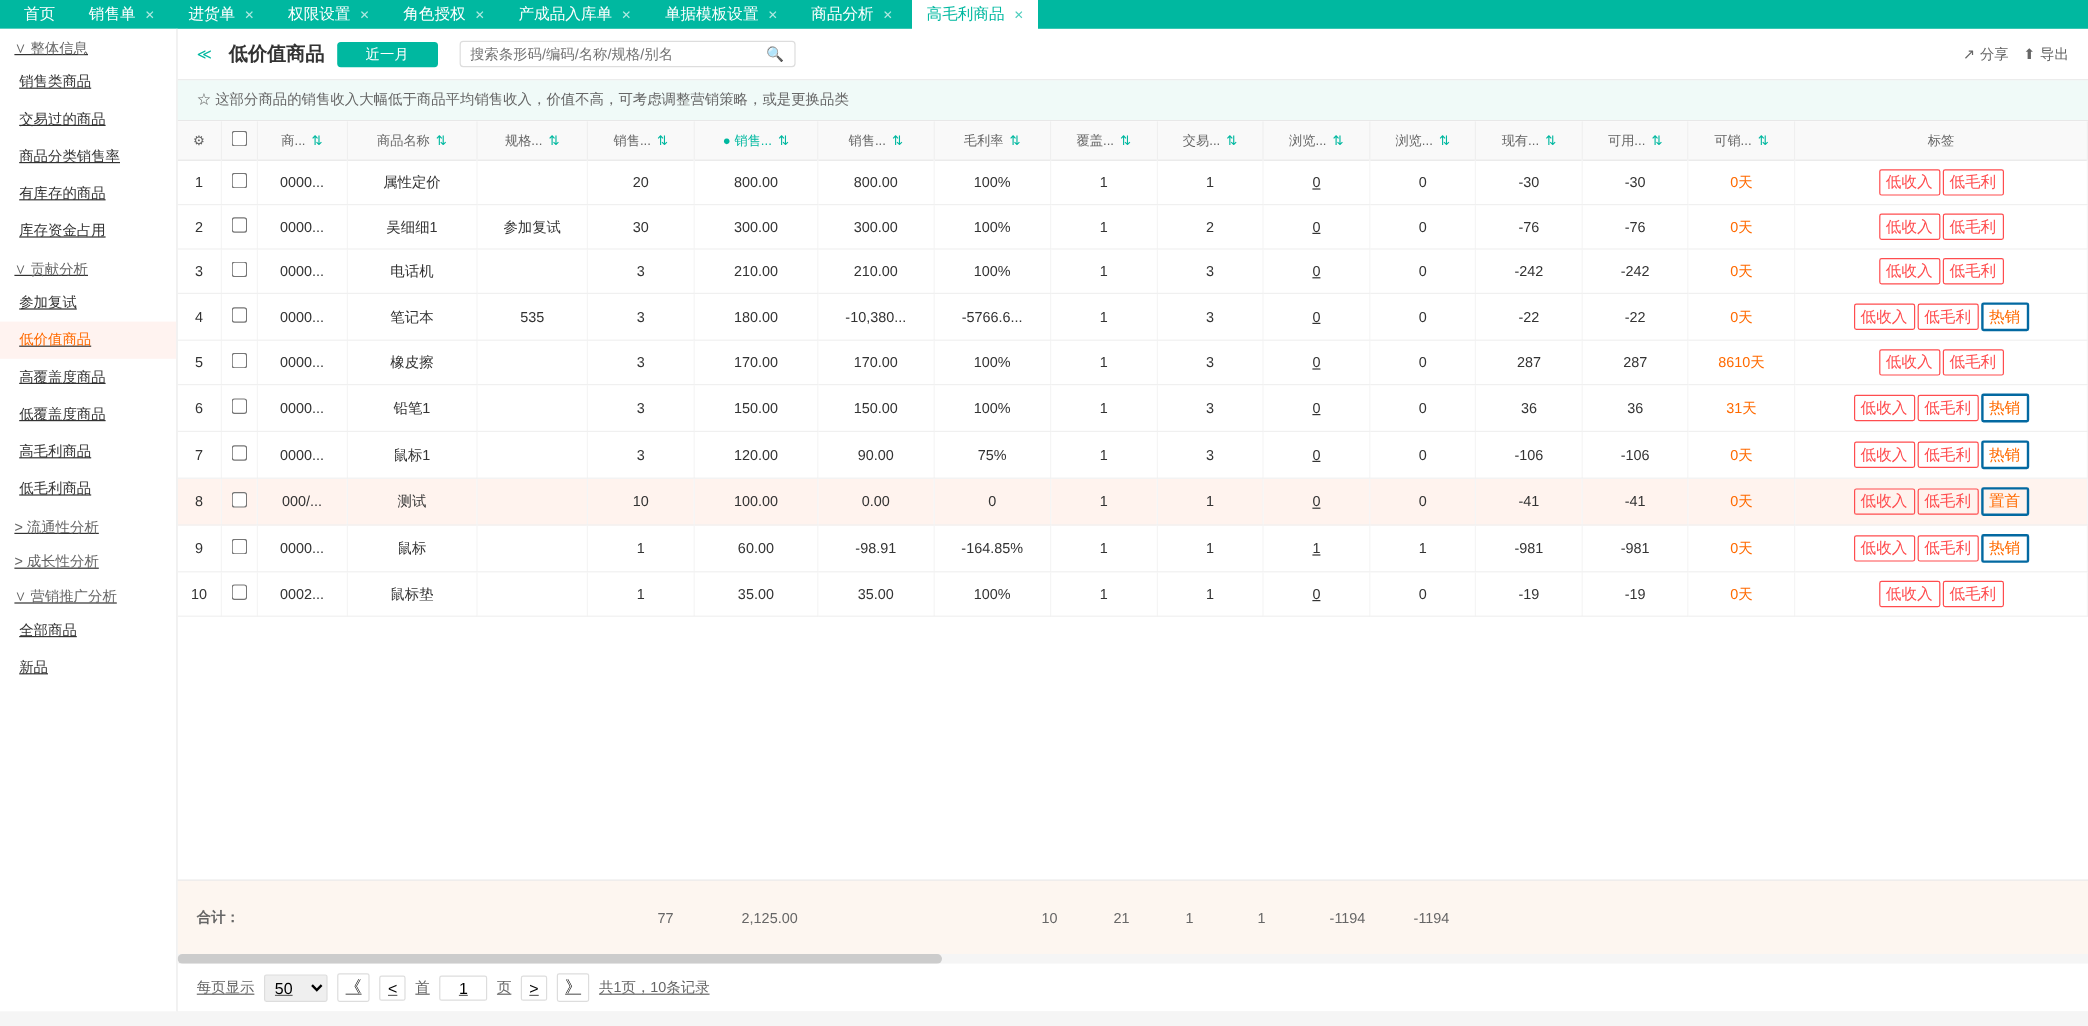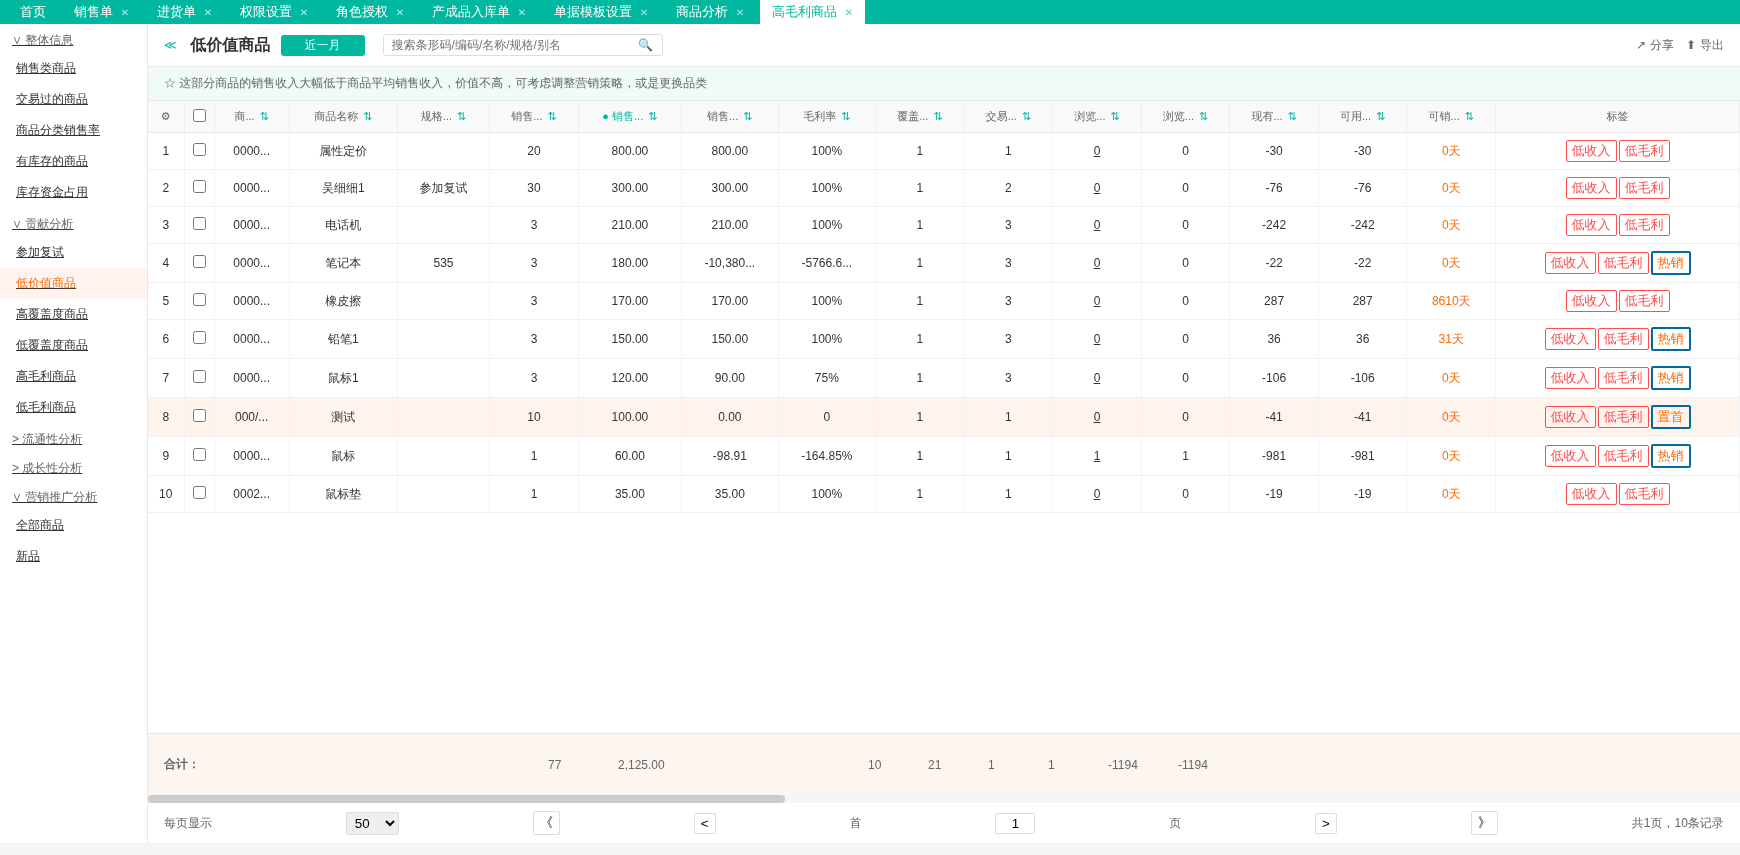--- a/index.html
+++ b/index.html
@@ -189,25 +189,26 @@
       display: flex;
       align-items: center;
       padding: 22px 16px;
       background: #fdf6f0;
       font-size: 12px;
       color: #666;
     }
     .pagination-row {
       display: flex;
       align-items: center;
-      justify-content: space-between;
+      justify-content: flex-start;
       padding: 8px 16px;
       gap: 8px;
       font-size: 12px;
       color: #666;
+      text-decoration: underline;
     }
     .pagination-btn {
       border: 1px solid #ddd;
       background: #fff;
       padding: 2px 6px;
       cursor: pointer;
       border-radius: 2px;
     }
     .page-input {
       border: 1px solid #ddd;

